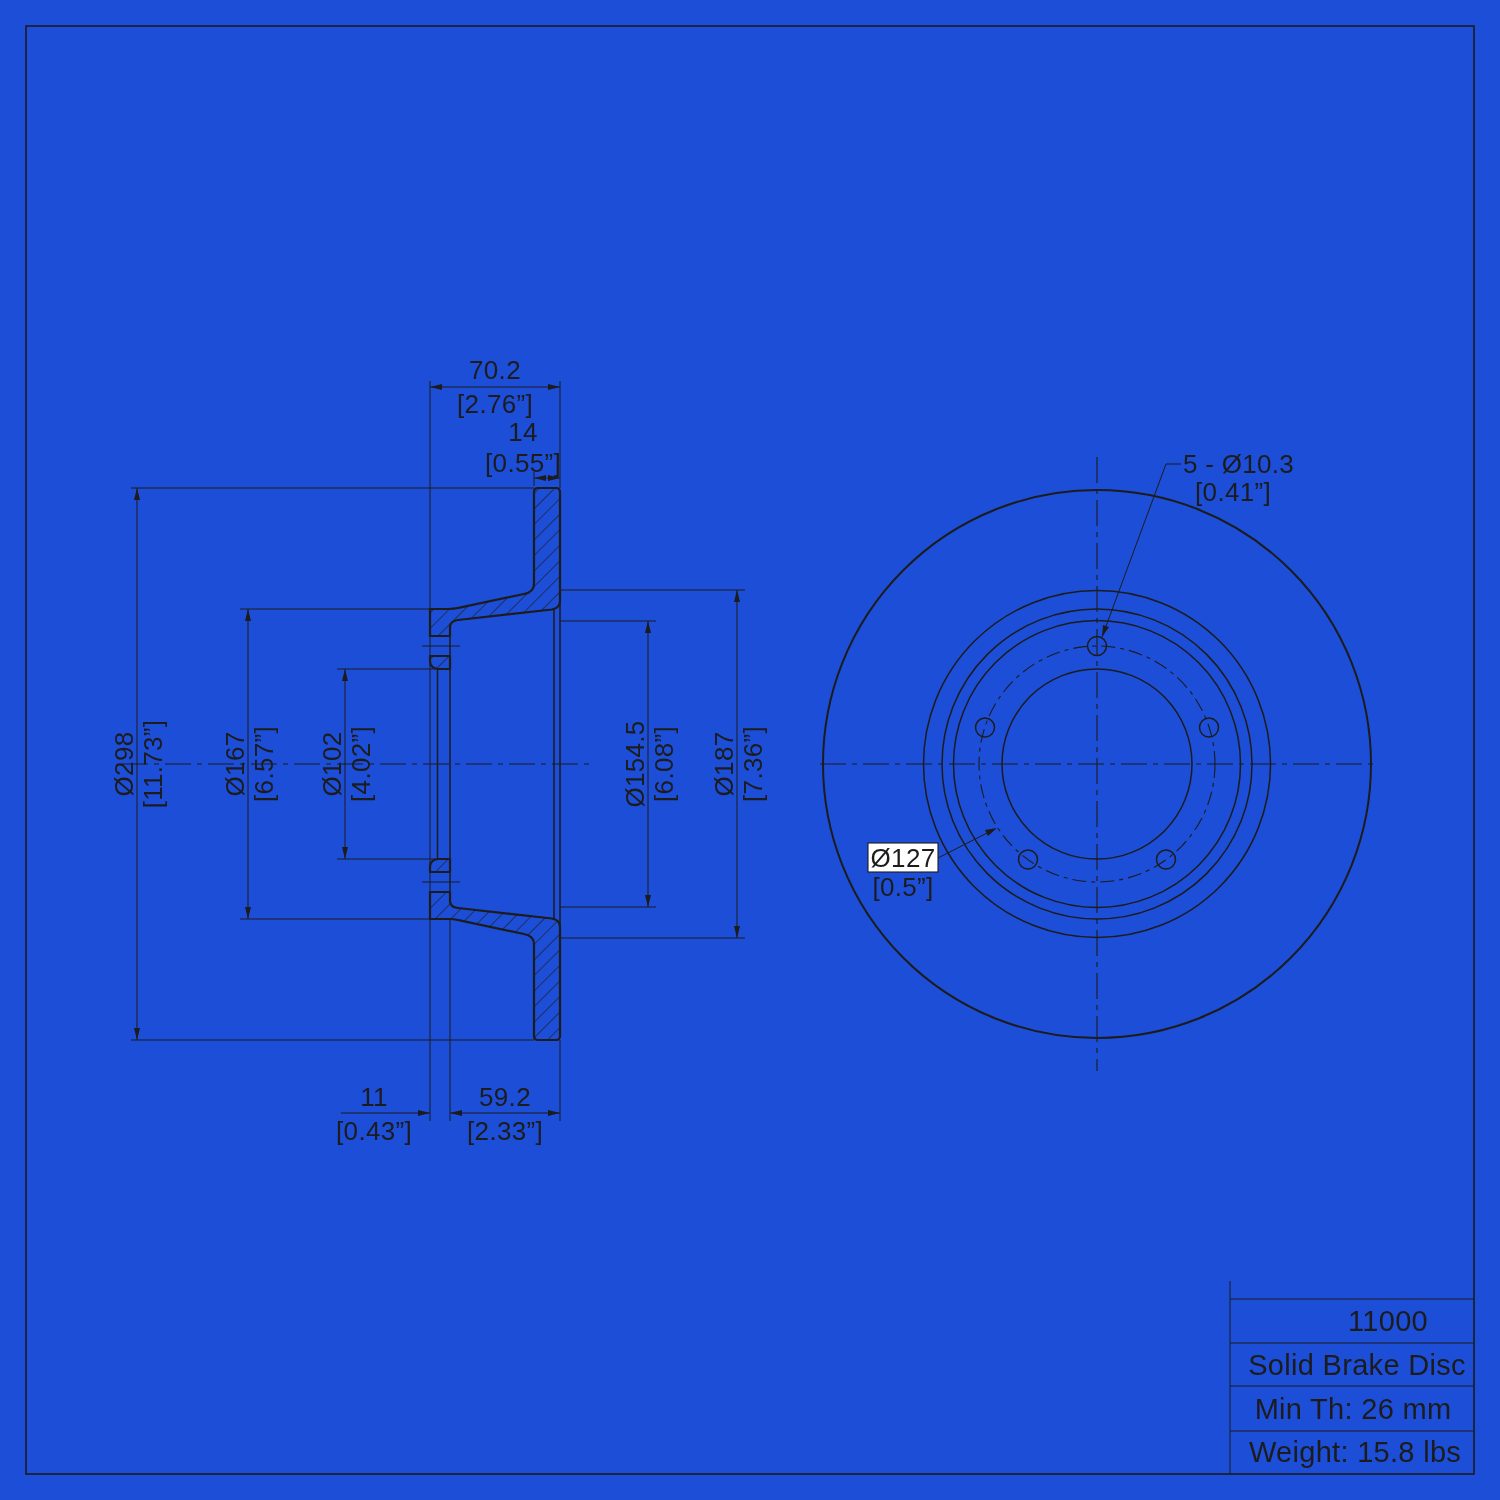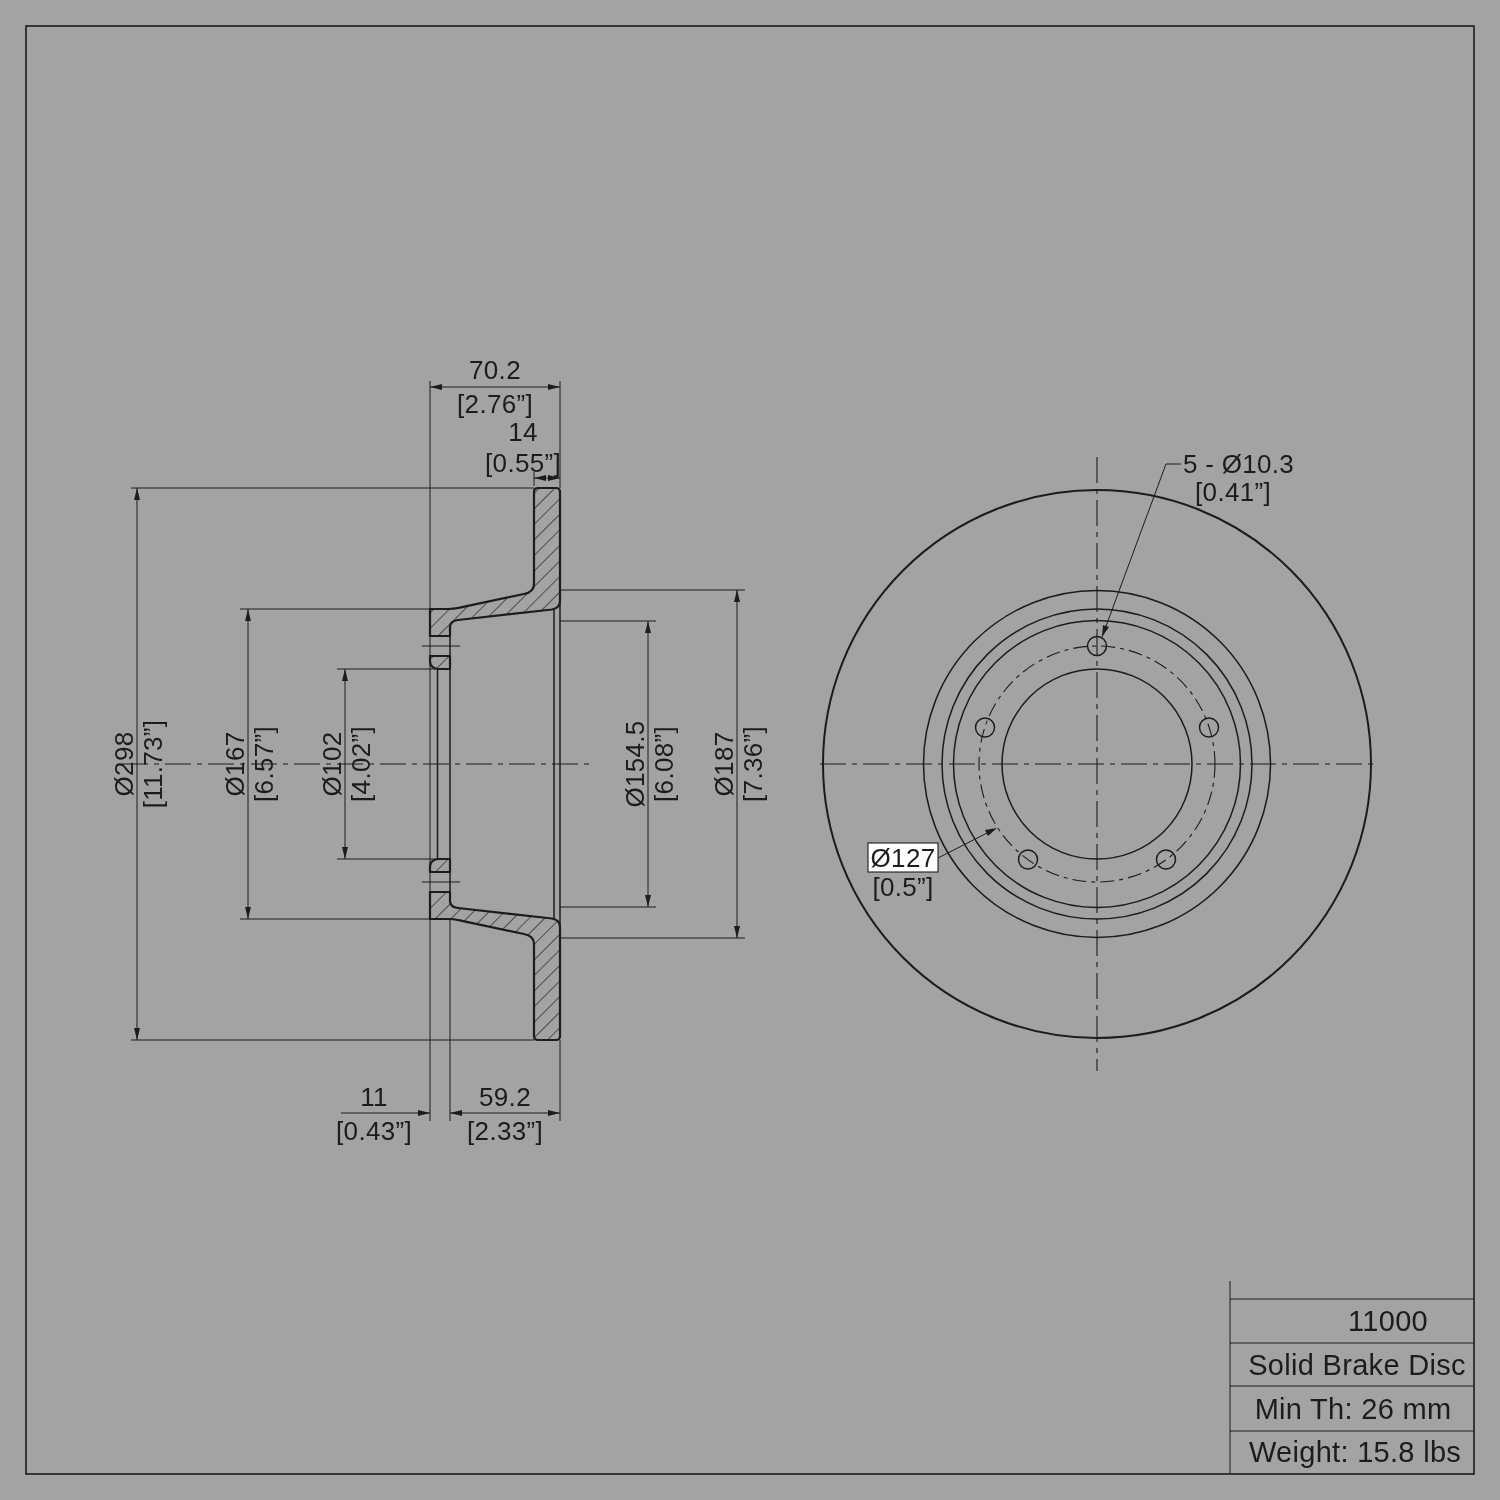--- a/index.html
+++ b/index.html
@@ -1,17 +1,17 @@
 <!DOCTYPE html>
 <html><head>
 <meta charset="utf-8">
 <style>
   html,body { margin:0; padding:0; background:#ffffff; }
   .page {
-    width:1500px; height:1500px; position:relative; background:#a3a3a3;
+    width:1500px; height:1500px; position:relative; background:#1d4ed8;
     font-family:"Liberation Sans", sans-serif;
   }
   svg { display:block; }
   text {
     font-family:"Liberation Sans", sans-serif;
     fill:#1c1c1c;
   }
   .dimtext { font-size:26px; letter-spacing:0.3px; }
   .titletext { font-size:29px; letter-spacing:0.3px; }
   .hatched { fill:url(#hatch); stroke:#1c1c1c; stroke-width:2.2; stroke-linejoin:round; }

